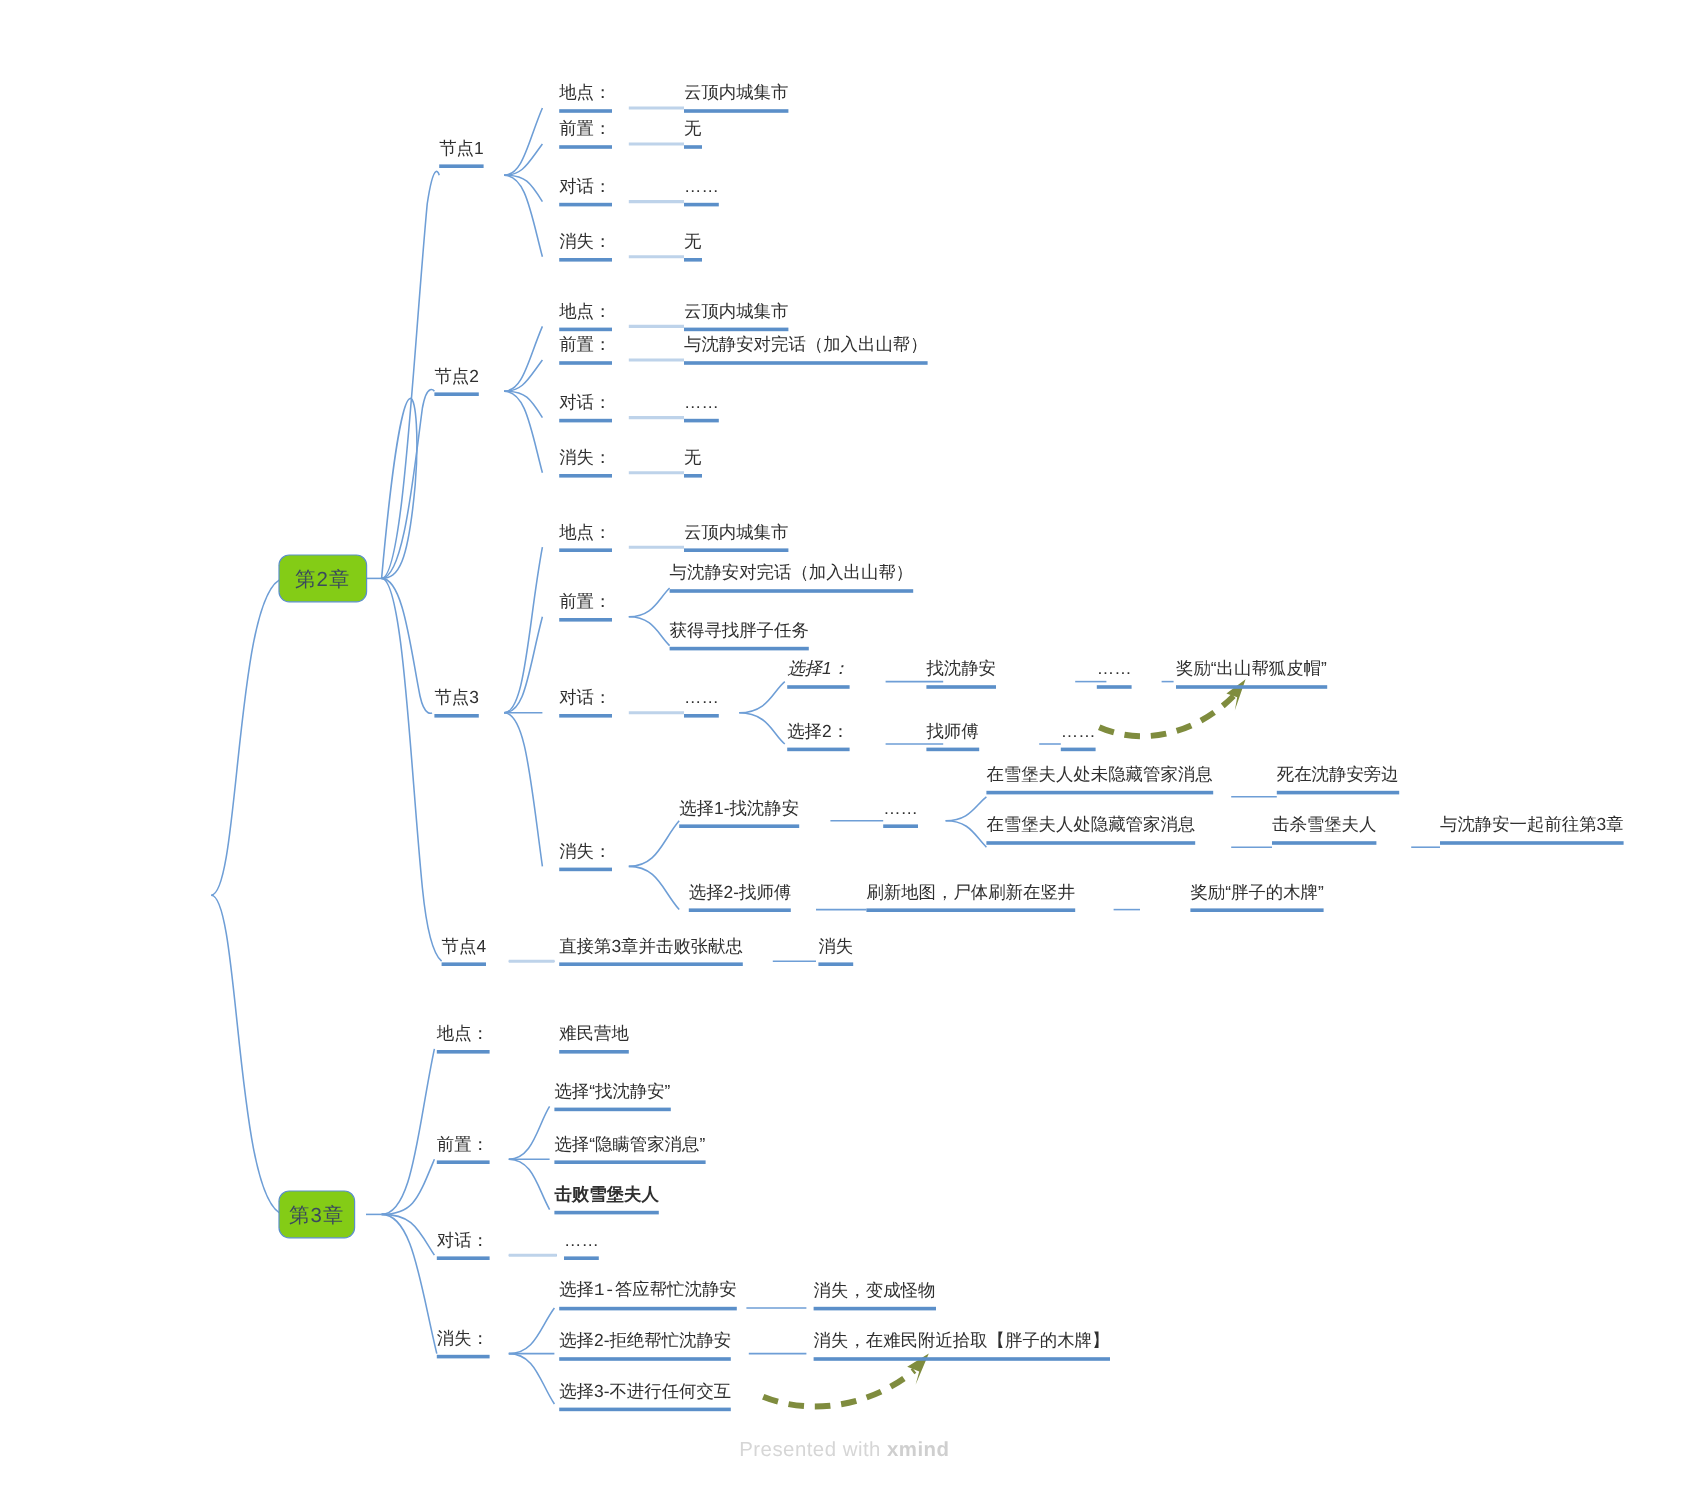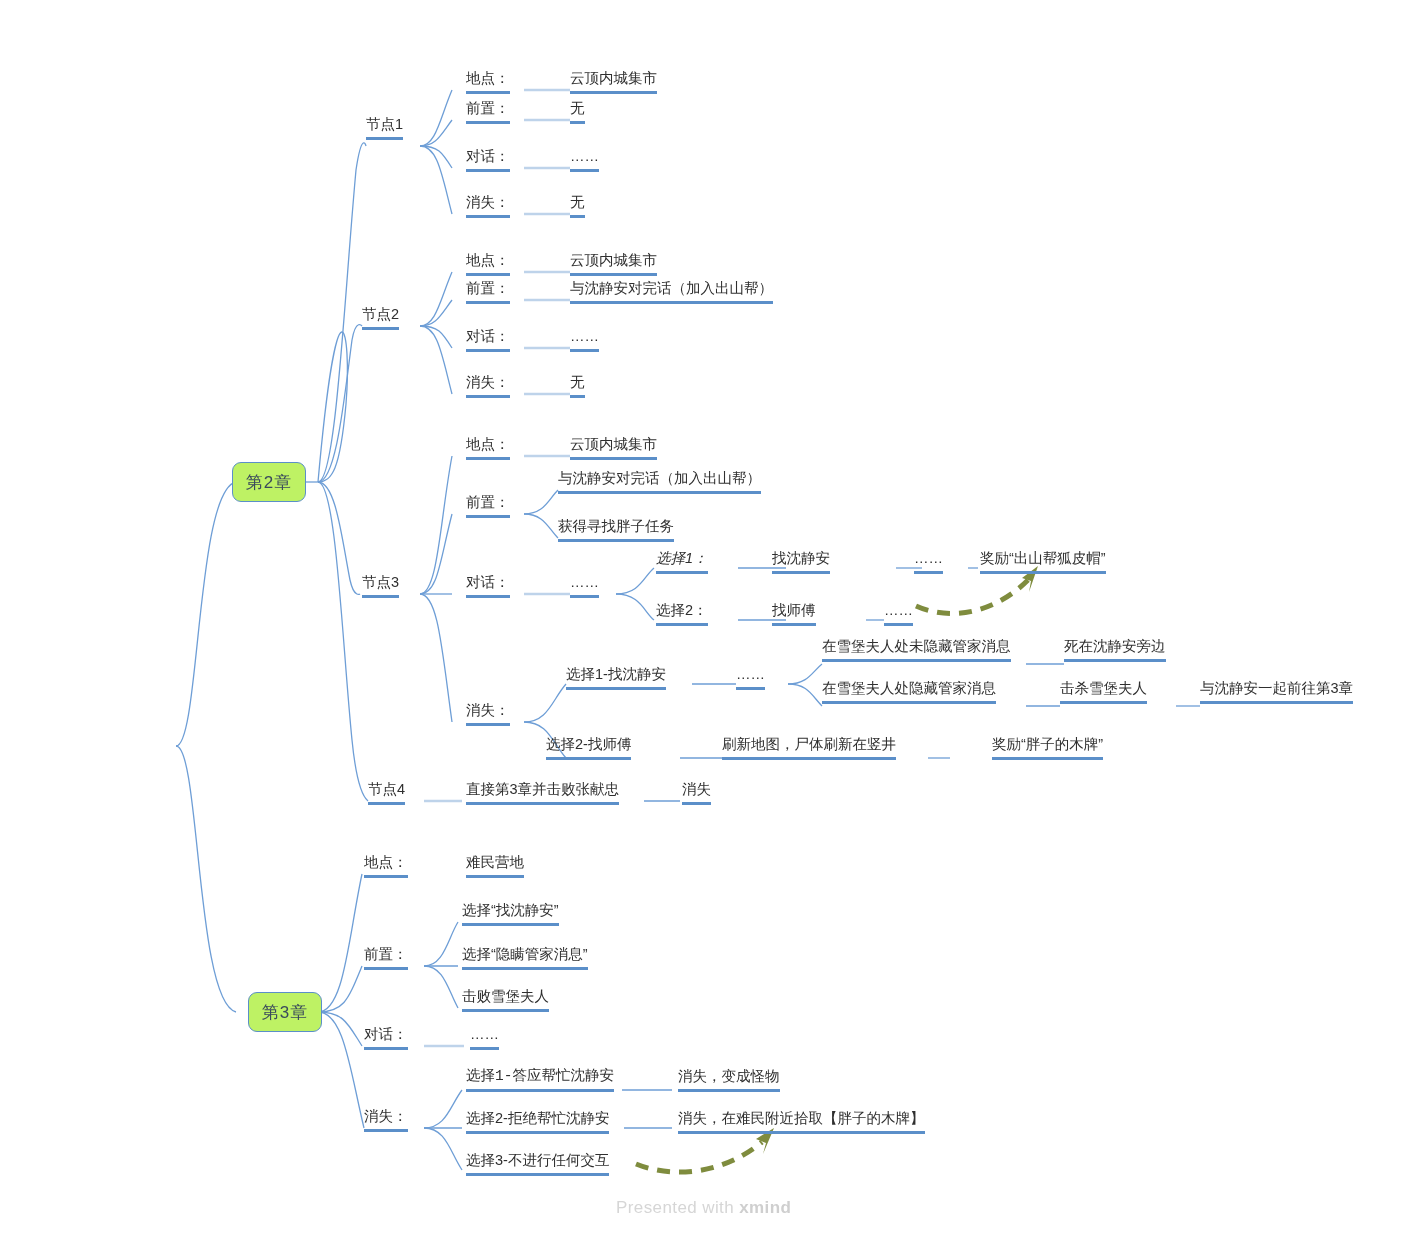--- a/index.html
+++ b/index.html
@@ -26,21 +26,21 @@
     pointer-events: none;
   }
   
   .boxnode {
     position: absolute;
     box-sizing: border-box;
     display: flex;
     align-items: center;
     justify-content: center;
     color: #3a4a5c;
-    background: #bef264;
+    background: #84cc16;
     border: 2px solid #5b8fc9;
     border-radius: 10px;
     white-space: nowrap;
   }
   .boxnode.root {
     border-width: 3px;
     border-radius: 12px;
     font-size: 30px;
     letter-spacing: 2px;
   }
@@ -177,21 +177,21 @@
     </g>
     <g fill="#7f8c3e" stroke="none">
       <path d="M1038,566 L1022,578 L1031,581 L1029,592 Z"></path>
       <path d="M774,1128 L756,1139 L766,1143 L763,1154 Z"></path>
     </g>
   </svg>
 
 
   <div class="boxnode chapter" style="left:232px; top:462px; width:74px; height:40px;">第2章</div>
 
-  <div class="boxnode chapter" style="left:248px; top:992px; width:74px; height:40px;">第3章</div>
+  <div class="boxnode chapter" style="left:232px; top:992px; width:64px; height:40px;">第3章</div>
 
   <div class="topic" style="left:366px; top:116px;">节点1</div>
 
   <div class="topic" style="left:466px; top:70px;">地点：</div>
   <div class="topic" style="left:570px; top:70px;">云顶内城集市</div>
 
   <div class="topic" style="left:466px; top:100px;">前置：</div>
   <div class="topic" style="left:570px; top:100px;">无</div>
 
   <div class="topic" style="left:466px; top:148px;">对话：</div>
@@ -240,35 +240,35 @@
   <div class="topic" style="left:566px; top:666px;">选择1-找沈静安</div>
   <div class="topic" style="left:736px; top:666px;">……</div>
 
   <div class="topic" style="left:822px; top:638px;">在雪堡夫人处未隐藏管家消息</div>
   <div class="topic" style="left:1064px; top:638px;">死在沈静安旁边</div>
 
   <div class="topic" style="left:822px; top:680px;">在雪堡夫人处隐藏管家消息</div>
   <div class="topic" style="left:1060px; top:680px;">击杀雪堡夫人</div>
   <div class="topic" style="left:1200px; top:680px;">与沈静安一起前往第3章</div>
 
-  <div class="topic" style="left:546px; top:736px;text-align:center;">选择2-找师傅</div>
+  <div class="topic" style="left:574px; top:736px;text-align:center;">选择2-找师傅</div>
   <div class="topic" style="left:722px; top:736px;">刷新地图，尸体刷新在竖井</div>
   <div class="topic" style="left:992px; top:736px;">奖励“胖子的木牌”</div>
 
   <div class="topic" style="left:368px; top:781px;">节点4</div>
   <div class="topic" style="left:466px; top:781px;">直接第3章并击败张献忠</div>
   <div class="topic" style="left:682px; top:781px;">消失</div>
 
   <div class="topic" style="left:364px; top:854px;">地点：</div>
   <div class="topic" style="left:466px; top:854px;">难民营地</div>
 
   <div class="topic" style="left:364px; top:946px;">前置：</div>
   <div class="topic" style="left:462px; top:902px;">选择“找沈静安”</div>
   <div class="topic" style="left:462px; top:946px;">选择“隐瞒管家消息”</div>
-  <div class="topic" style="left:462px; top:988px;">击败雪堡夫人</div>
+  <div class="topic" style="left:462px; top:988px;font-weight:bold;">击败雪堡夫人</div>
 
   <div class="topic" style="left:364px; top:1026px;">对话：</div>
   <div class="topic" style="left:470px; top:1026px;">……</div>
 
   <div class="topic" style="left:364px; top:1108px;">消失：</div>
 
   <div class="topic" style="left:466px; top:1068px;font-family:Liberation Mono, monospace;">选择1-答应帮忙沈静安</div>
   <div class="topic" style="left:678px; top:1068px;">消失，变成怪物</div>
 
   <div class="topic" style="left:466px; top:1110px;">选择2-拒绝帮忙沈静安</div>

